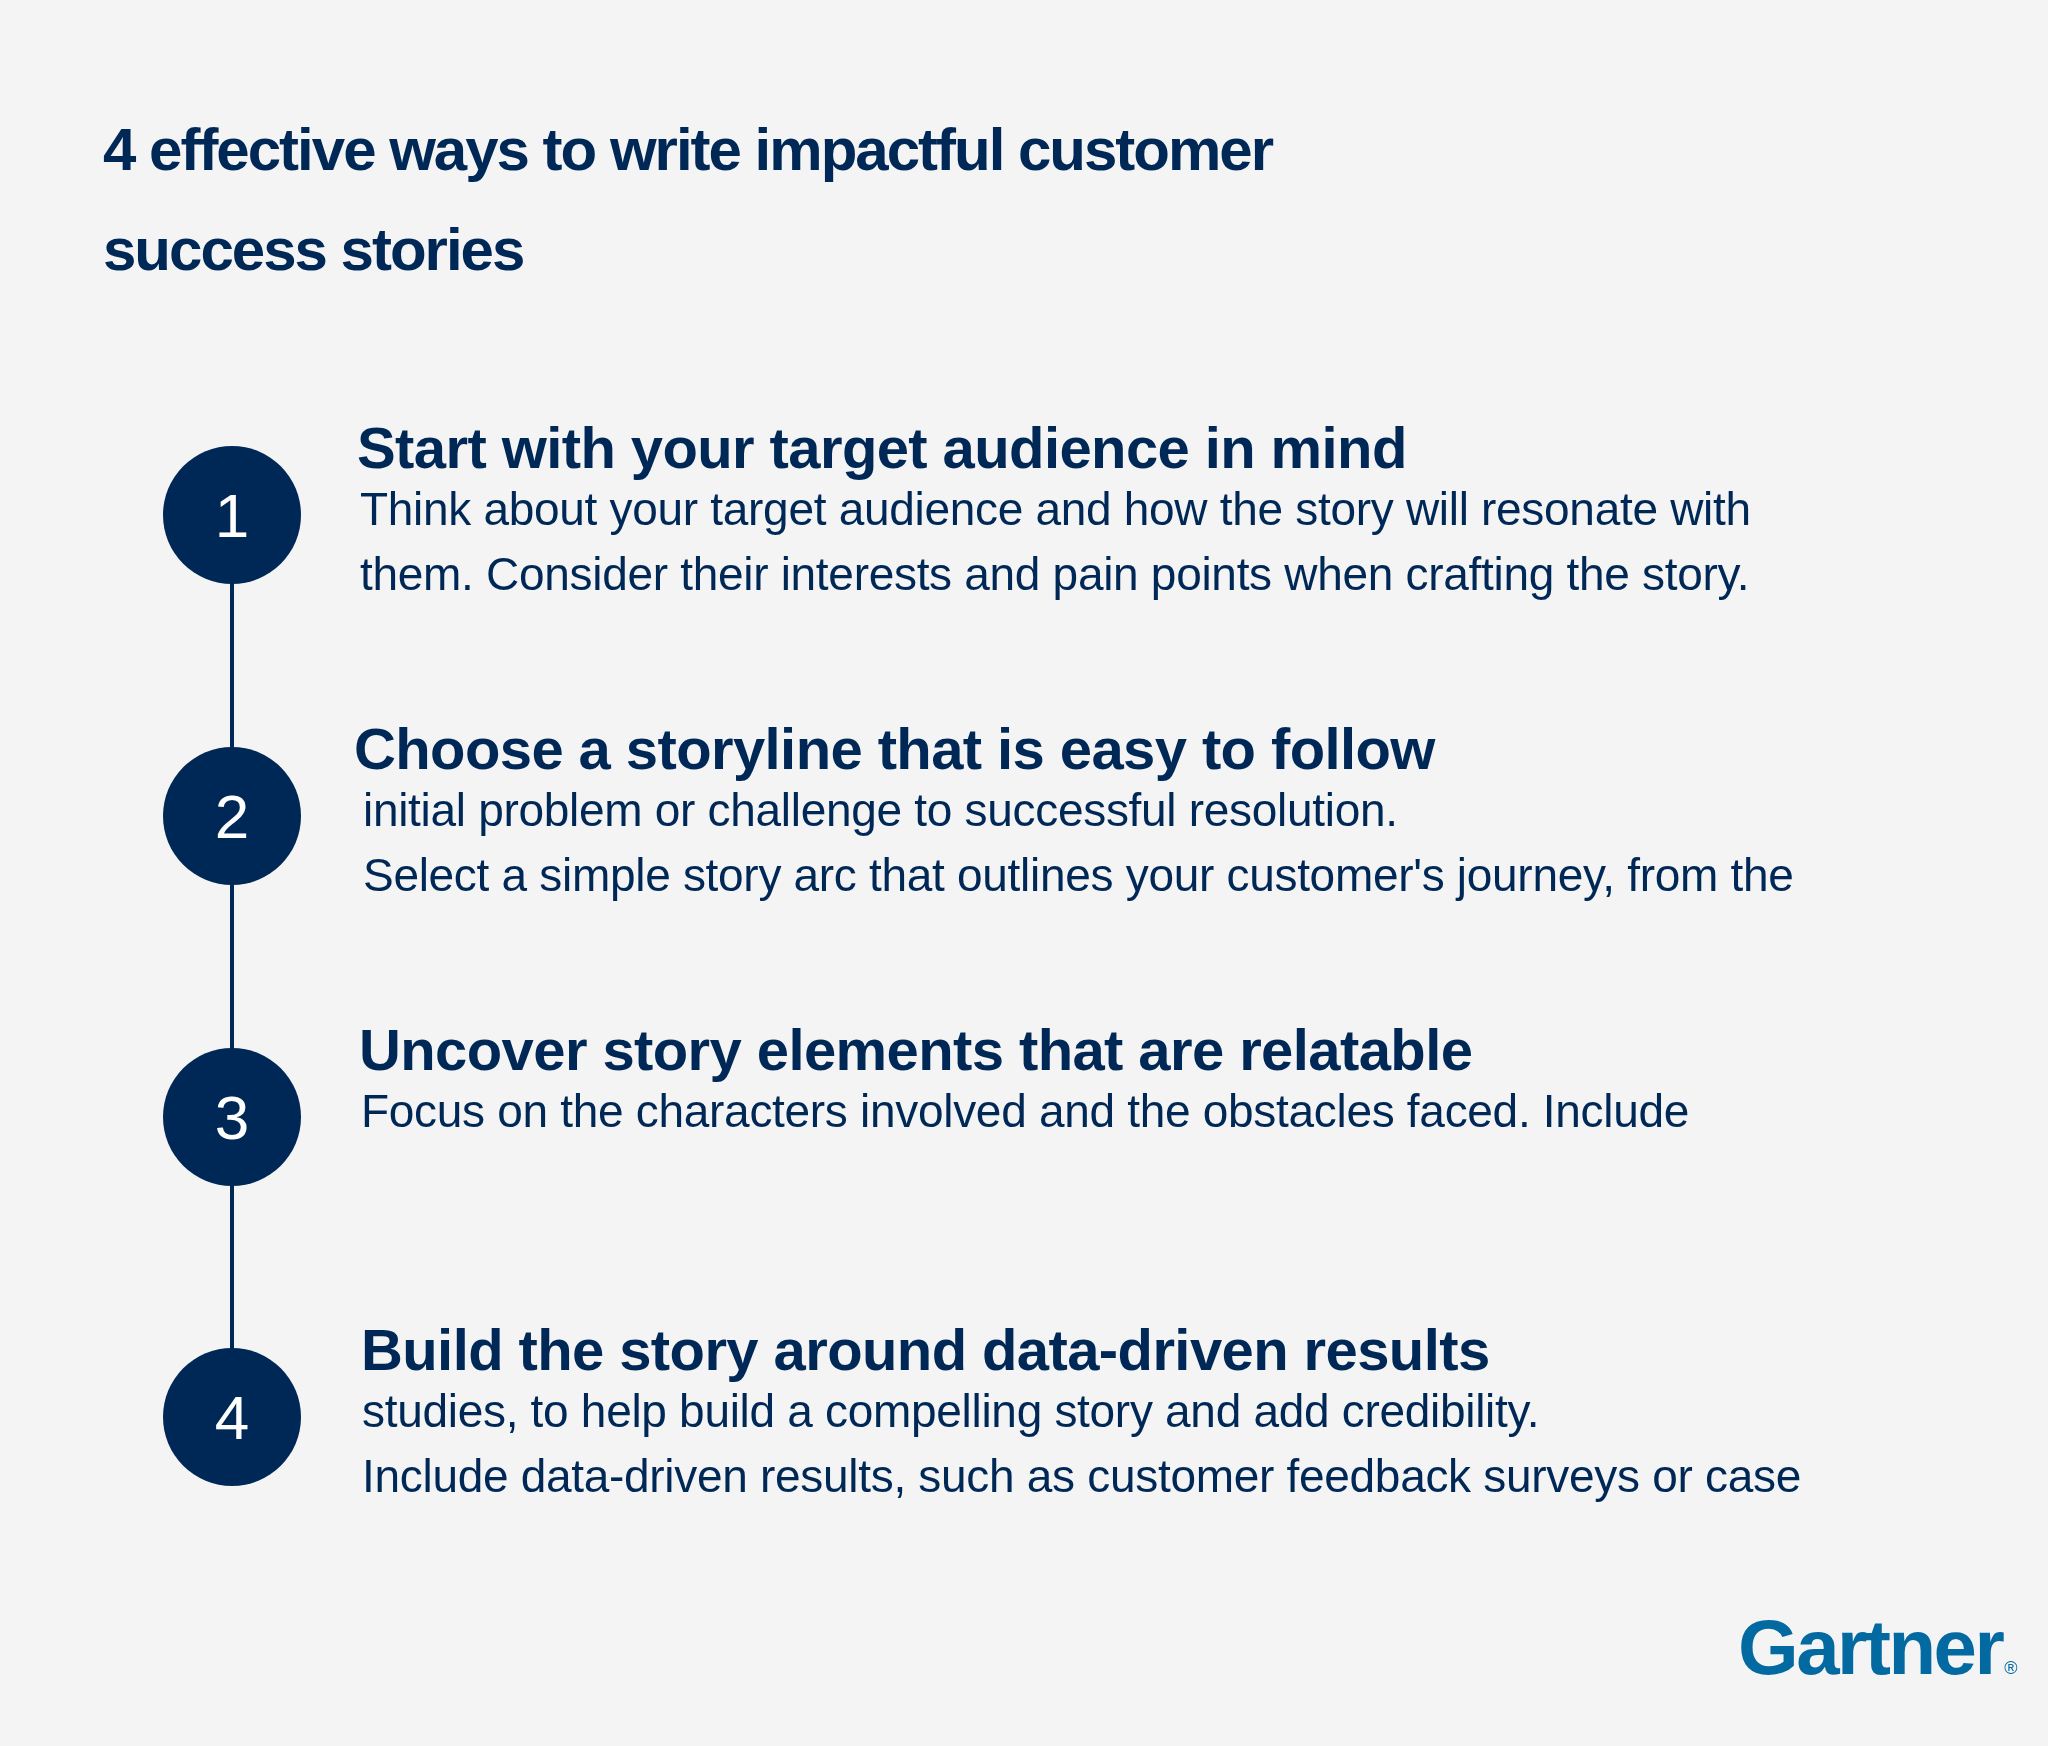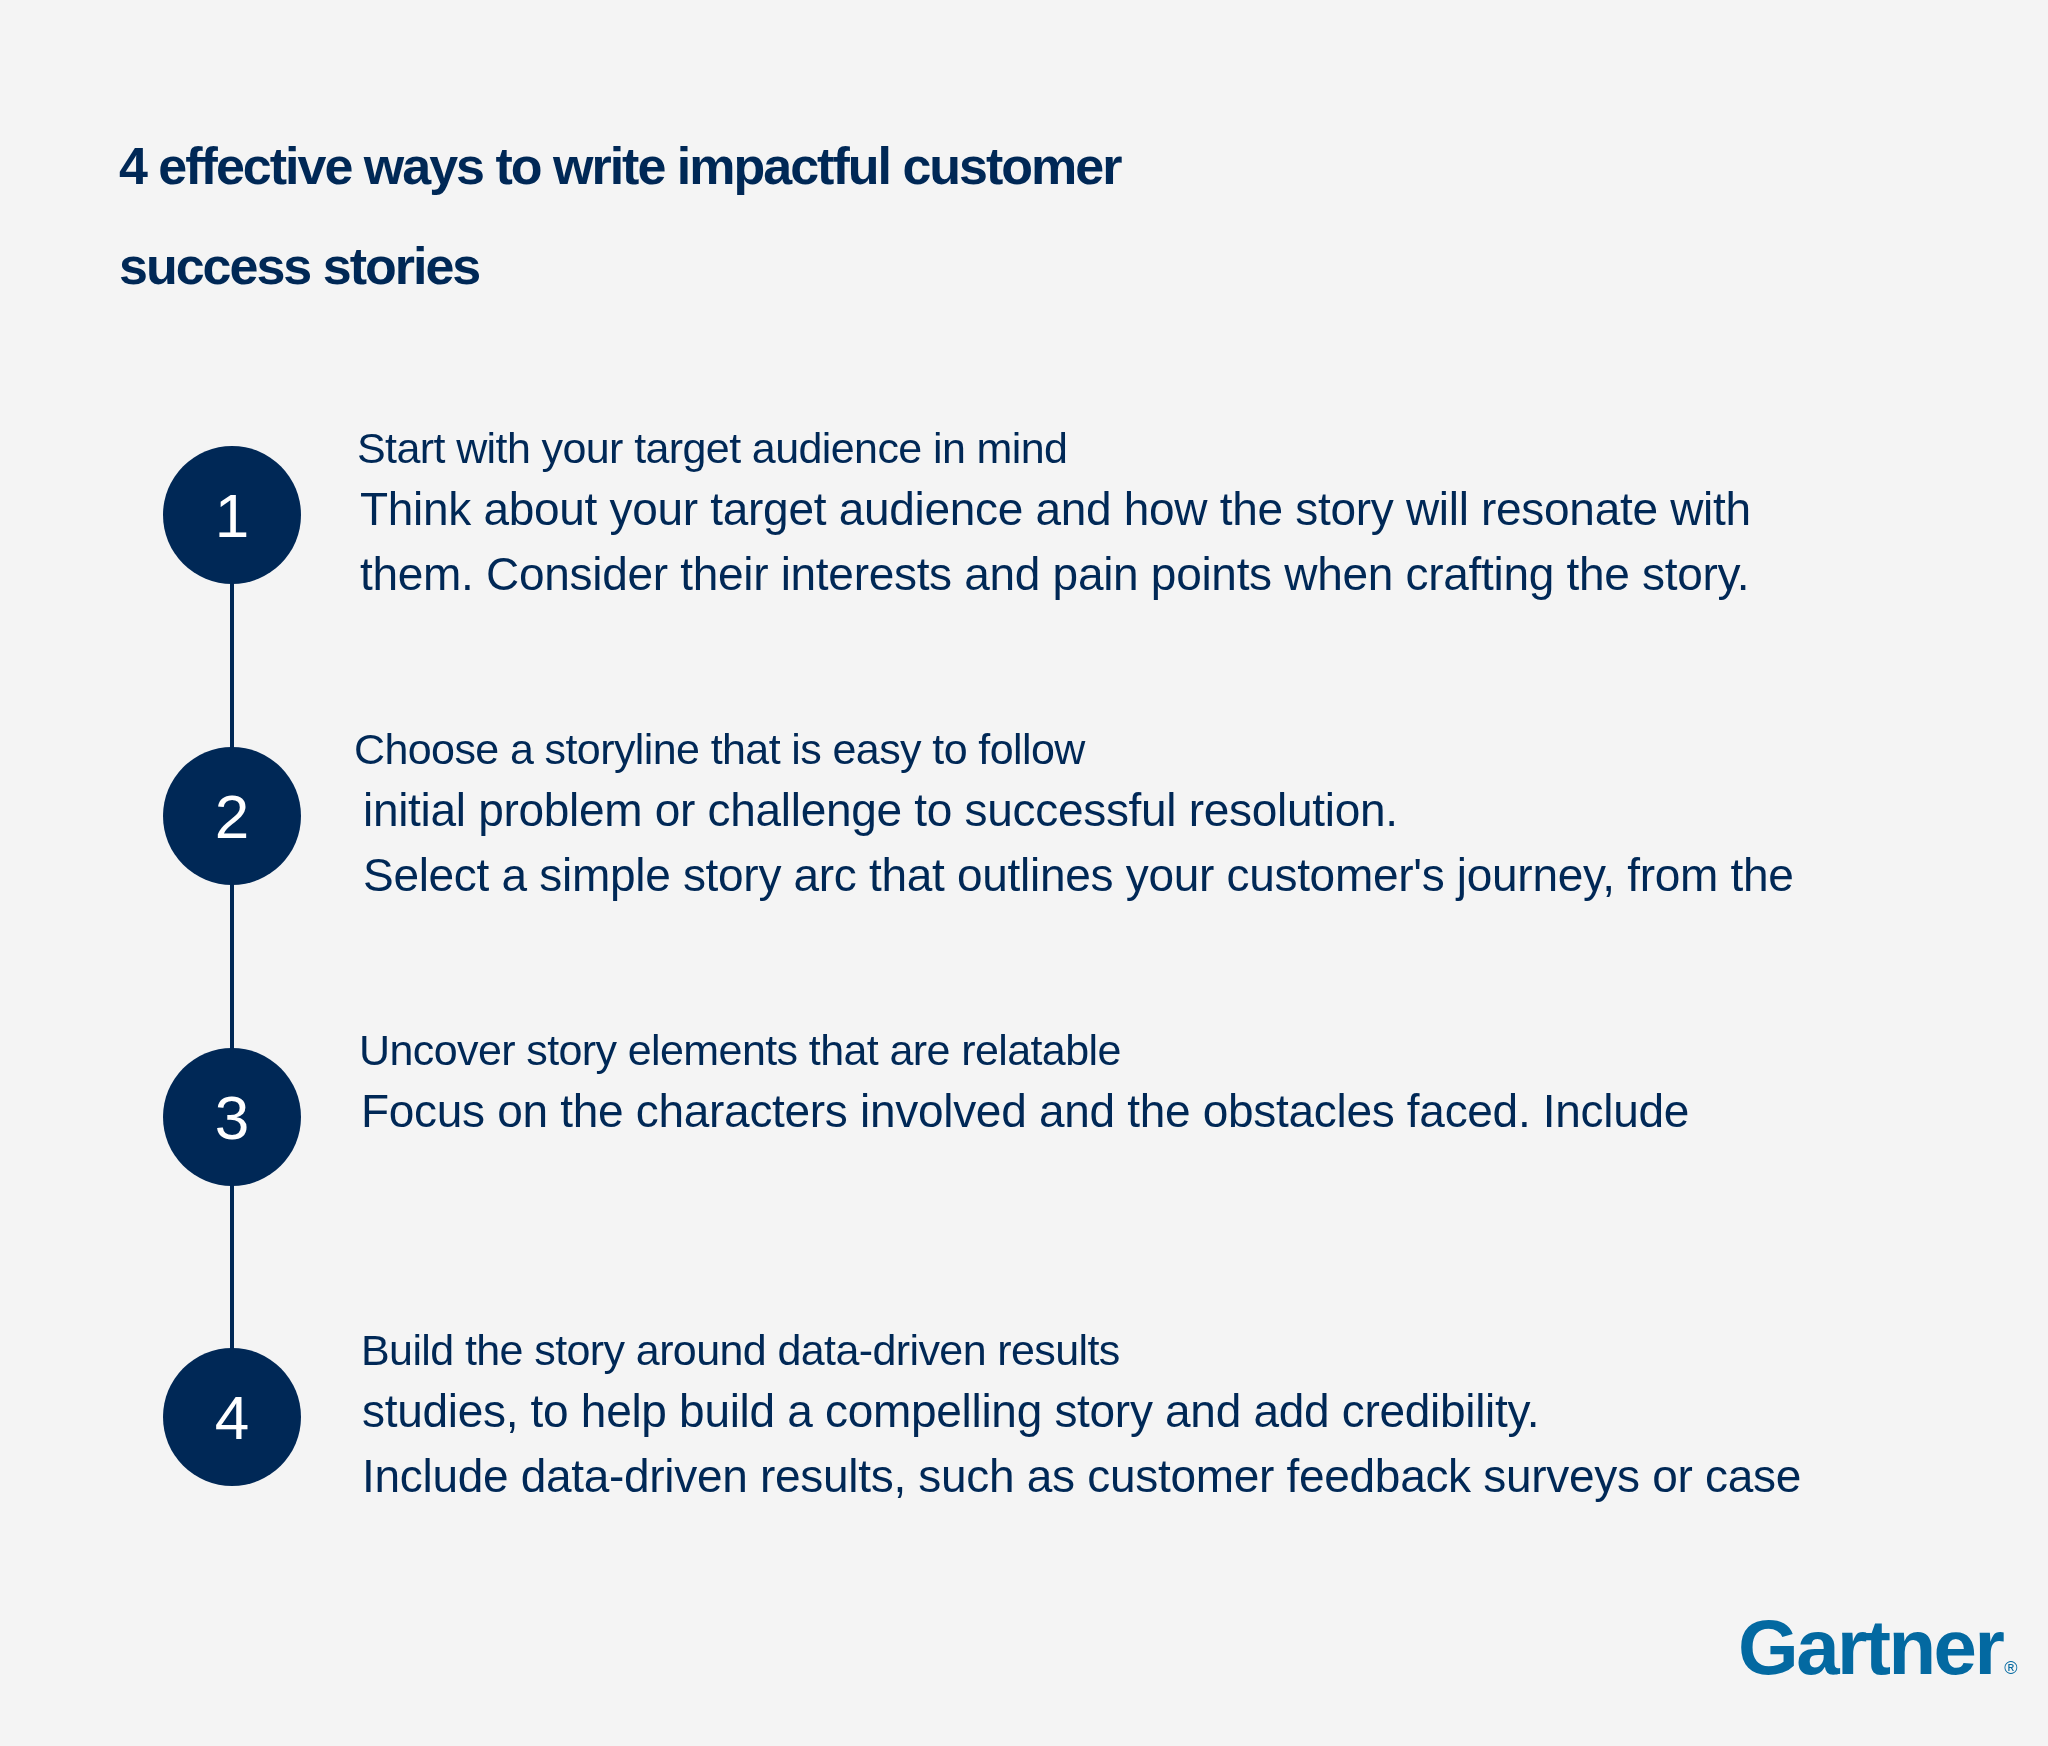--- a/index.html
+++ b/index.html
@@ -5,42 +5,42 @@
     html, body { margin: 0; padding: 0; }
     body {
       width: 2048px; height: 1746px;
       background: #f4f4f4;
       position: relative; overflow: hidden;
       font-family: "Liberation Sans", sans-serif;
       color: #002856;
     }
     .title {
       position: absolute; left: 103px; top: 100px;
-      font-weight: bold; font-size: 52px; line-height: 100px;
-      letter-spacing: -2px; margin: 16px;
+      font-weight: bold; font-size: 60px; line-height: 100px;
+      letter-spacing: -2px; margin: 0;
       white-space: nowrap;
     }
     .title span { display: block; }
     .timeline-line {
       position: absolute; left: 230px; width: 4px;
       top: 515px; height: 902px; background: #002856;
     }
     .step {
       position: absolute; left: 0; width: 2048px; height: 0;
     }
     .circle {
       position: absolute; left: 163px; top: -69px;
       width: 138px; height: 138px; border-radius: 50%;
       background: #002856; color: #ffffff;
       display: flex; align-items: center; justify-content: center;
       font-size: 62px; font-weight: normal;
     }
     .heading {
       position: absolute; left: 357px; top: -100px;
-      font-weight: normal; font-size: 43px; line-height: 66px;
+      font-weight: bold; font-size: 58px; line-height: 66px;
       letter-spacing: -0.6px; white-space: nowrap;
     }
     .body-text {
       position: absolute; left: 360px; top: -38px;
       font-size: 46px; line-height: 65px;
       white-space: nowrap; letter-spacing: -0.3px;
     }
     .body-text span { display: block; }
     .logo {
       position: absolute; left: 1738px; top: 1602px;

